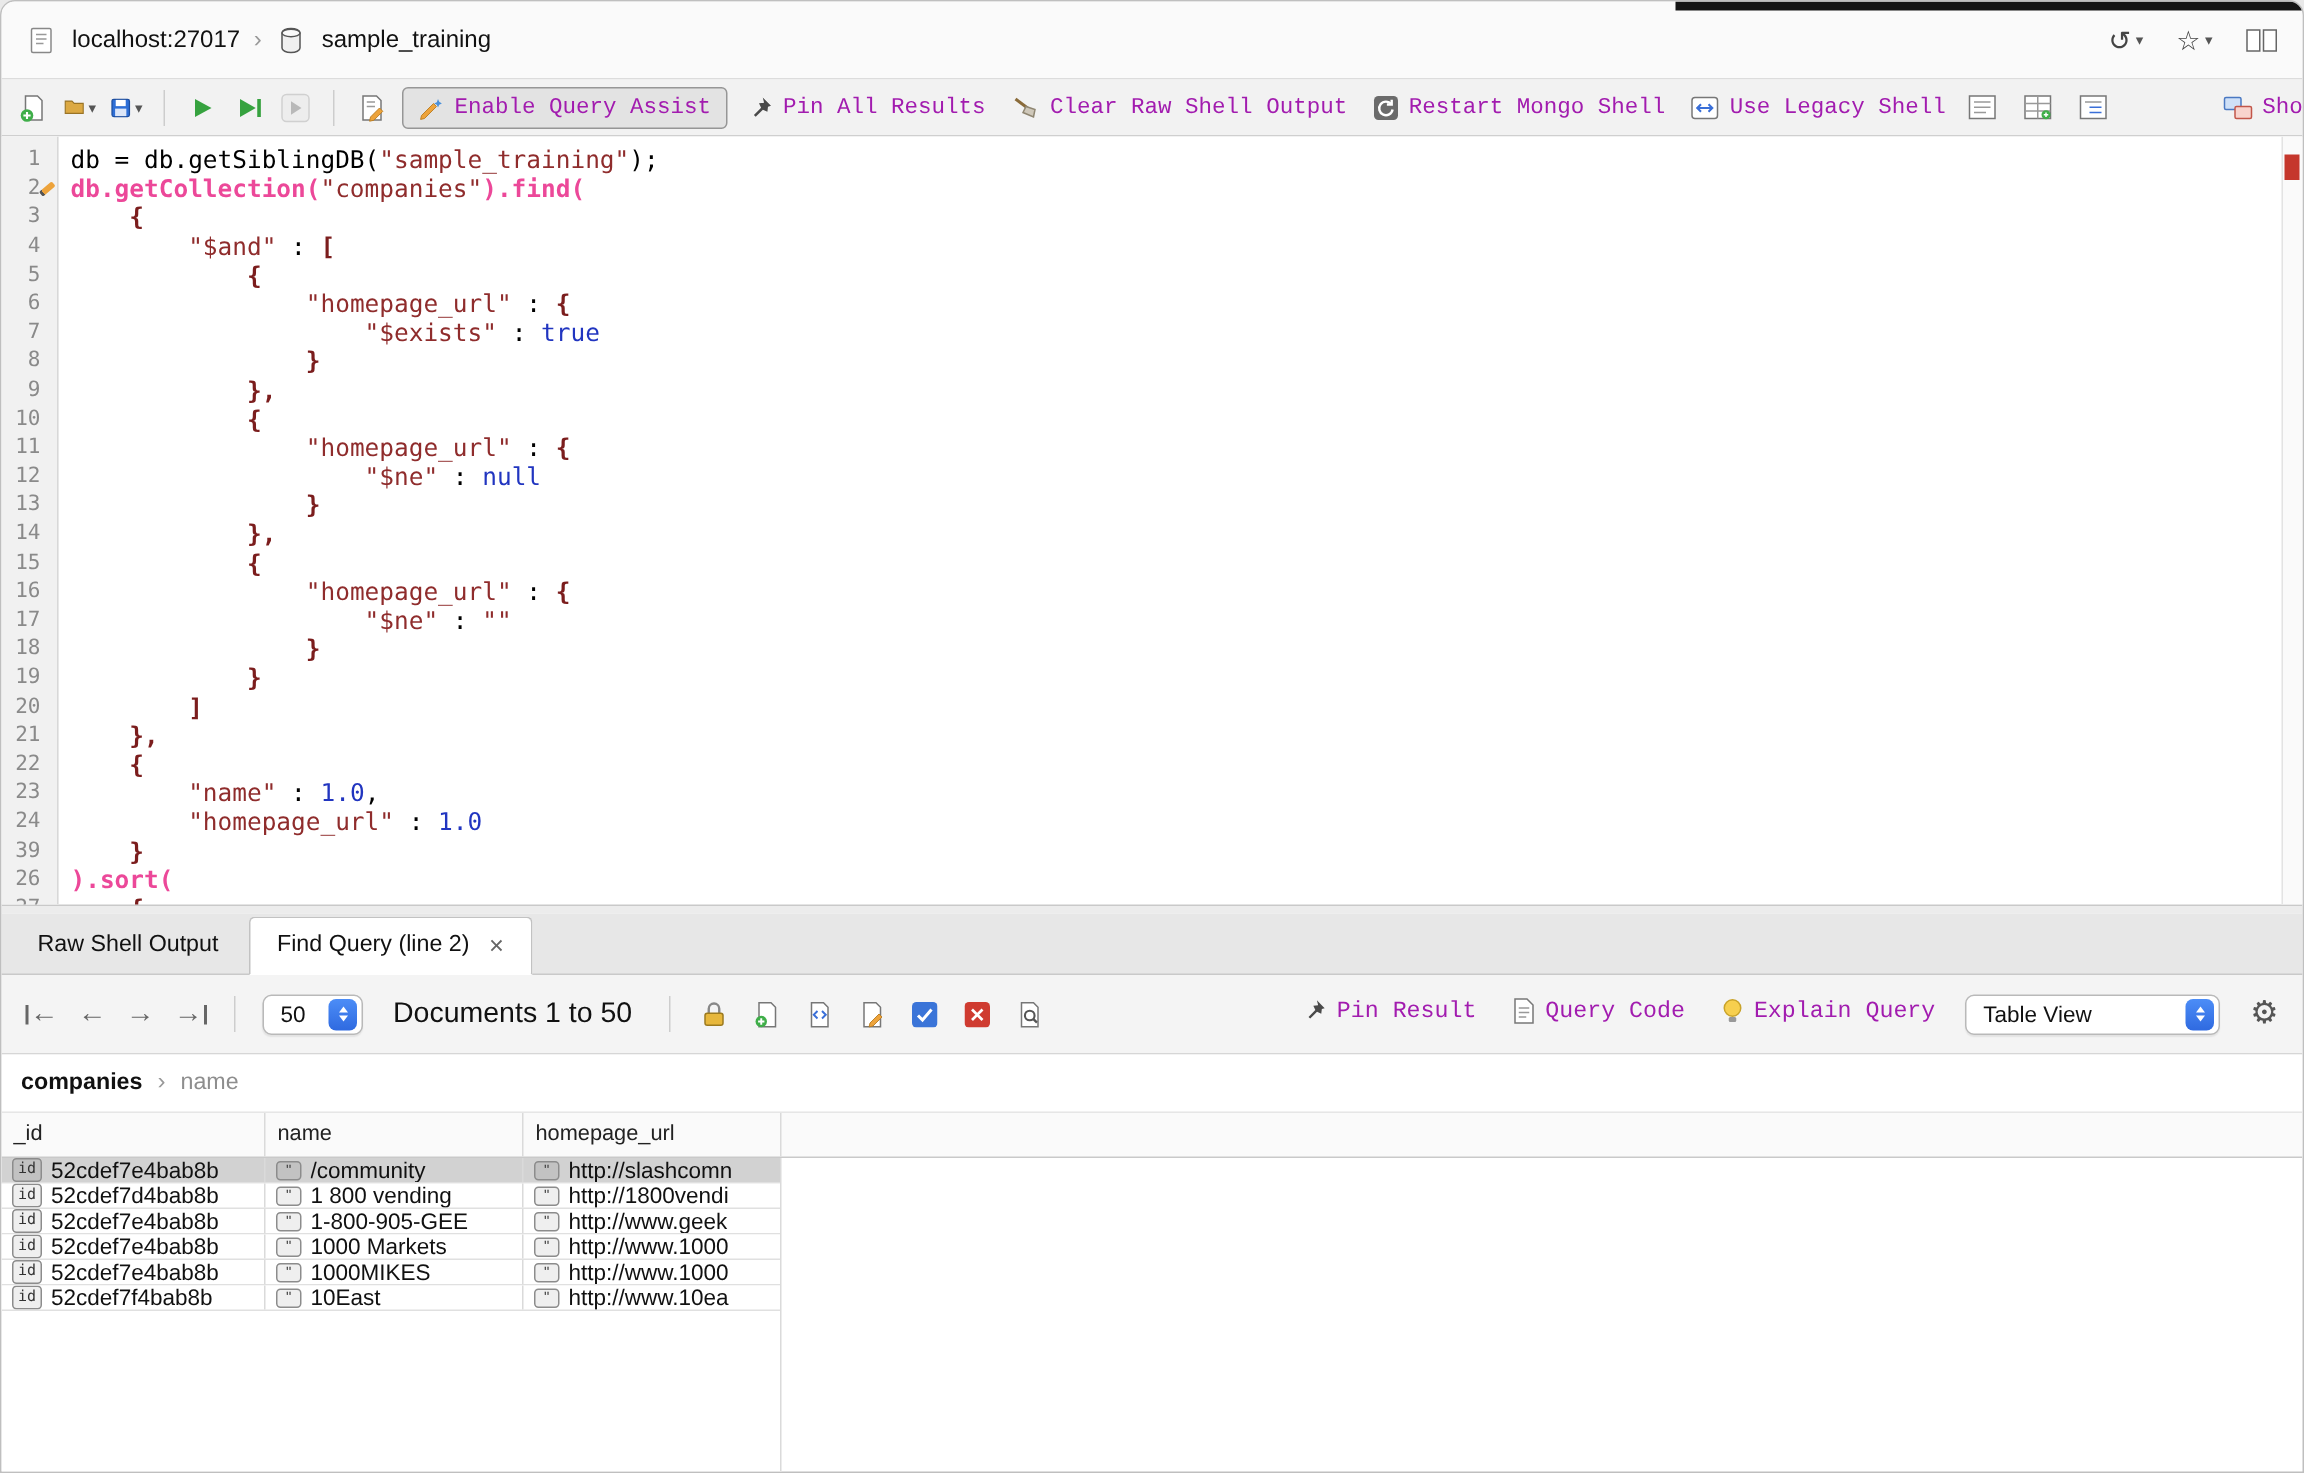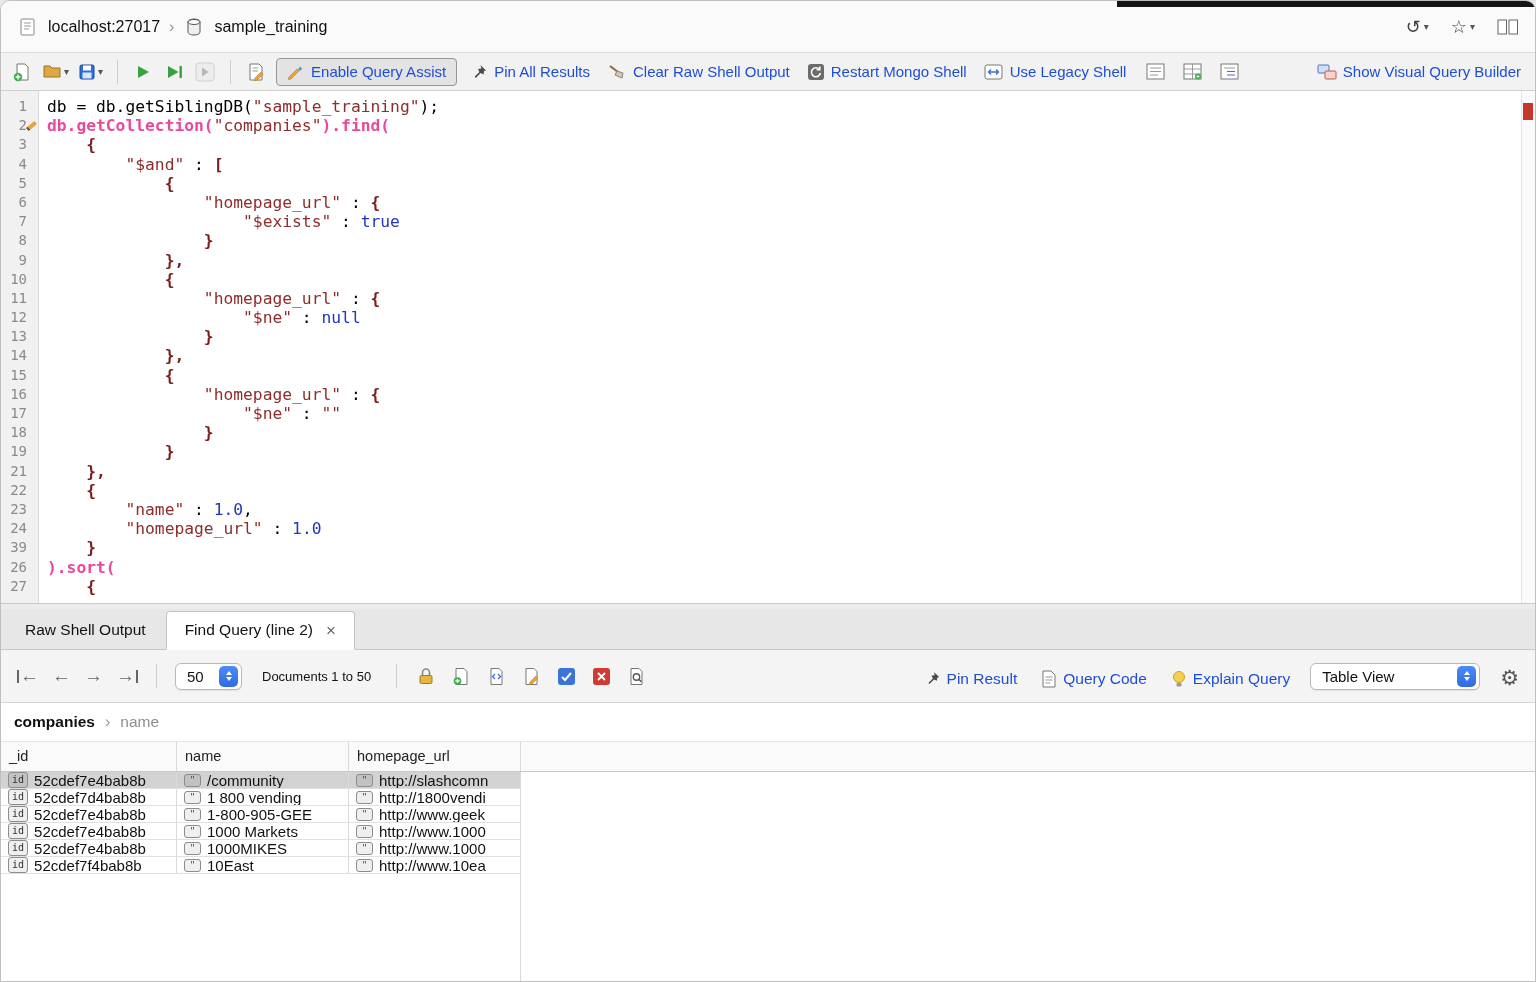--- a/index.html
+++ b/index.html
@@ -12,21 +12,21 @@
   .topbar { position:absolute; top:0; left:0; right:0; height:52px; background:#fafafa; border-bottom:1px solid #dcdcdc; display:flex; align-items:center; padding:0 16px; gap:9px; }
   .tb-text { font-size:16px; color:#111; }
   .chev { color:#999; font-size:16px; }
   .tb-right { margin-left:auto; display:flex; align-items:center; gap:22px; color:#444; }
   .combo { display:inline-flex; align-items:center; gap:3px; font-size:18px; }
   .dd { font-size:10px; color:#555; }
 
   
   .toolbar { position:absolute; top:52px; left:0; right:0; height:38px; background:#f2f2f2; border-bottom:1px solid #cfcfcf; display:flex; align-items:center; padding:0 10px; gap:9px; }
   .icbtn { display:inline-flex; align-items:center; justify-content:center; min-width:22px; height:24px; gap:2px; }
-  .tbtn { display:inline-flex; align-items:center; gap:6px; font-size:15px; color:#1d4ed8; padding:2px 4px; background:none; border:none; font-family:Liberation Sans, sans-serif; white-space:nowrap; }
+  .tbtn { display:inline-flex; align-items:center; gap:6px; font-size:15px; color:#a21caf; padding:2px 4px; background:none; border:none; font-family:Liberation Mono, monospace; white-space:nowrap; }
   .toggle { border:1px solid #969696; background:#e3e3e3; border-radius:4px; padding:4px 10px; }
   .vsep { width:1px; height:24px; background:#cdcdcd; margin:0 5px; flex:none; }
   .tb-right2 { margin-left:auto; display:flex; align-items:center; gap:15px; }
   .gap-wide { width:42px; }
 
   
   .editor { position:absolute; top:90px; left:0; right:0; height:513px; background:#fff; overflow:hidden; border-bottom:1px solid #c9c9c9; }
   .gutterbg { position:absolute; left:0; top:0; bottom:0; width:38px; background:#f1f1f1; border-right:1px solid #d8d8d8; }
   .edlines { position:absolute; left:0; top:6px; right:15px; }
   .ed-line { display:flex; height:19.2px; }
@@ -52,22 +52,22 @@
   
   .rtoolbar { position:absolute; top:649px; left:0; right:0; height:53px; background:#f4f4f4; border-bottom:1px solid #d6d6d6; display:flex; align-items:center; padding:0 16px; gap:13px; }
   .pg { display:inline-flex; align-items:center; gap:1px; color:#666; font-size:19px; }
   .pgline { width:2px; height:13px; background:#666; }
   .select { height:27px; border:1px solid #b9b9b9; border-radius:6px; background:#fff; display:inline-flex; align-items:center; padding:2px 3px 2px 11px; gap:8px; font-size:15px; color:#111; box-shadow:0 1px 1px rgba(0,0,0,.07); }
   .ps { width:67px; }
   .tv { width:170px; }
   .stepper { width:19px; height:21px; border-radius:5px; background:linear-gradient(#4c8df7,#2f6ae0); display:flex; flex-direction:column; align-items:center; justify-content:center; gap:2.5px; margin-left:auto; flex:none; }
   .tri-u { width:0; height:0; border-left:3.5px solid transparent; border-right:3.5px solid transparent; border-bottom:4px solid #fff; }
   .tri-d { width:0; height:0; border-left:3.5px solid transparent; border-right:3.5px solid transparent; border-top:4px solid #fff; }
-  .docs-label { font-size:13px; color:#111; margin:14px 7px; white-space:nowrap; }
-  .rright { margin-left:auto; display:flex; align-items:flex-end; gap:16px; }
+  .docs-label { font-size:19px; color:#111; margin:14px 7px; white-space:nowrap; }
+  .rright { margin-left:auto; display:flex; align-items:flex-start; gap:16px; }
   .lbl { font-size:15.5px; white-space:nowrap; }
   .gear { font-size:21px; color:#555; margin-left:4px; }
 
   
   .crumbs { position:absolute; top:702px; left:0; right:0; height:38px; background:#fff; display:flex; align-items:center; gap:10px; padding:0 13px; }
   .c-col { font-weight:bold; font-size:15.5px; }
   .c-sep { color:#999; font-size:16px; }
   .c-field { color:#8e8e8e; font-size:15.5px; }
 
   
@@ -321,20 +321,24 @@
         </div>
         <div class="ed-line">
           <div class="ln">18</div>
           <div class="code"><span class="t-d">                </span><span class="t-p">}</span></div>
         </div>
         <div class="ed-line">
           <div class="ln">19</div>
           <div class="code"><span class="t-d">            </span><span class="t-p">}</span></div>
         </div>
         <div class="ed-line">
+          <div class="ln">20</div>
+          <div class="code"><span class="t-d">        </span><span class="t-p">]</span></div>
+        </div>
+        <div class="ed-line">
           <div class="ln">21</div>
           <div class="code"><span class="t-d">    </span><span class="t-p">},</span></div>
         </div>
         <div class="ed-line">
           <div class="ln">22</div>
           <div class="code"><span class="t-d">    </span><span class="t-p">{</span></div>
         </div>
         <div class="ed-line">
           <div class="ln">23</div>
           <div class="code"><span class="t-d">        </span><span class="t-s">"name"</span><span class="t-d"> : </span><span class="t-n">1.0</span><span class="t-d">,</span></div>

